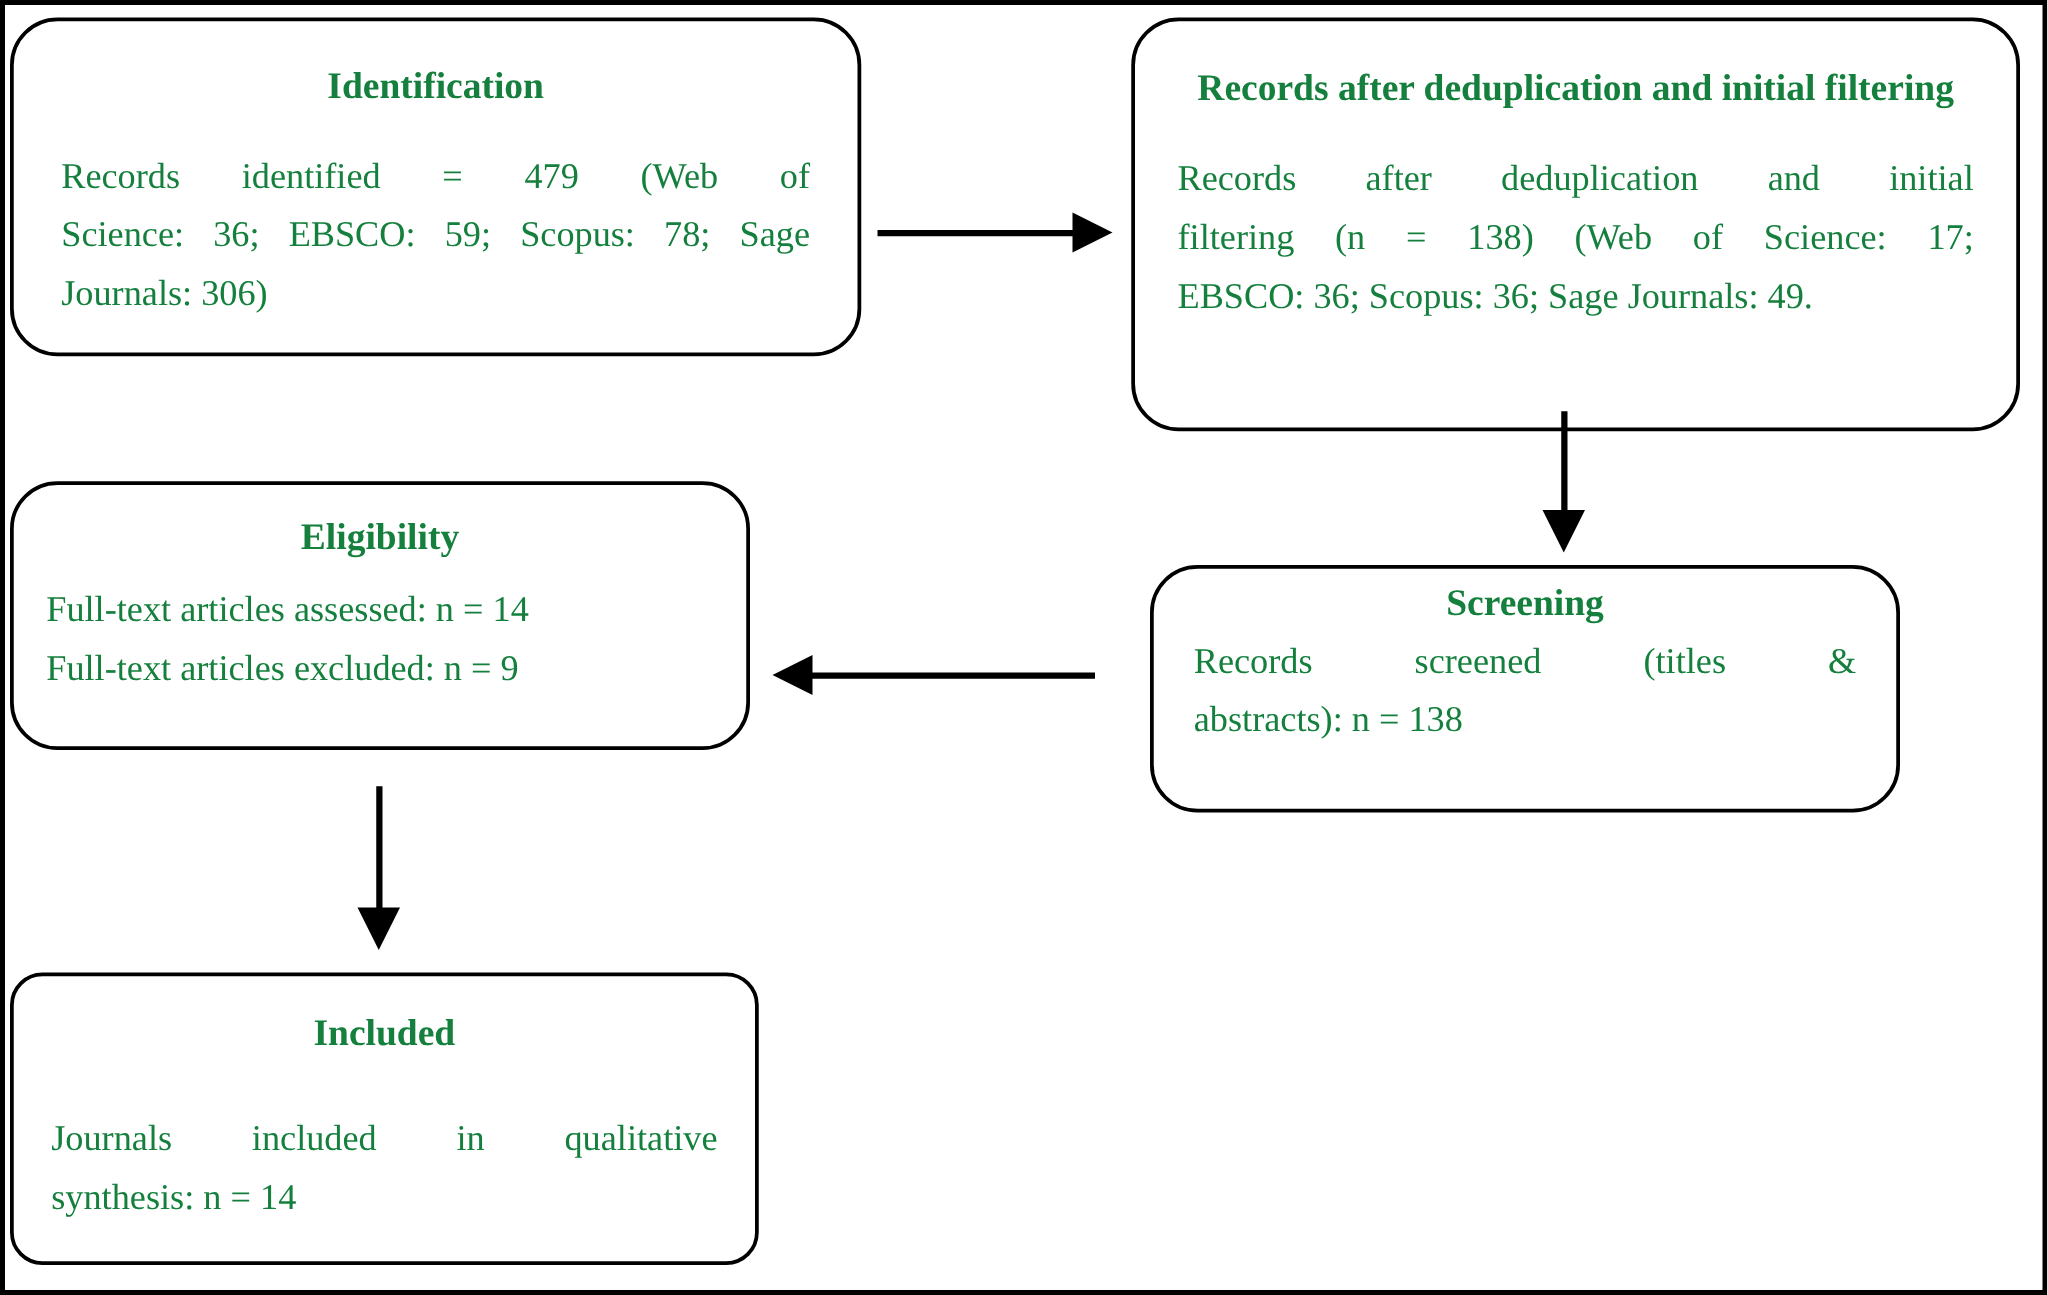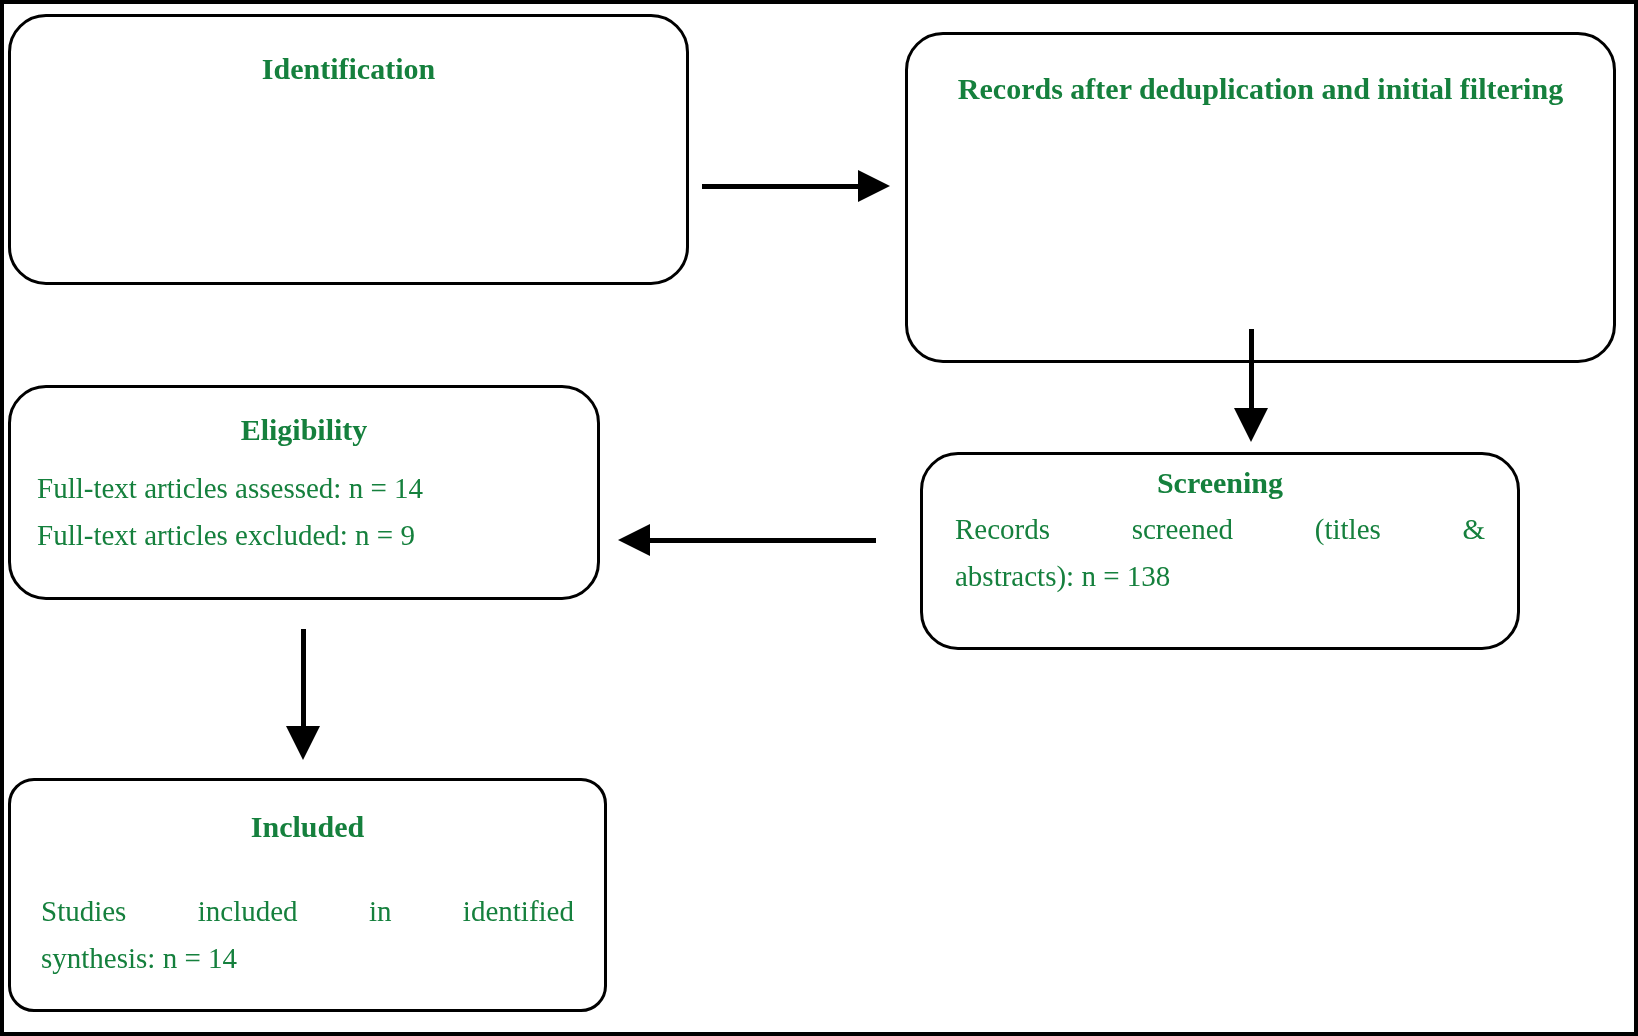--- a/index.html
+++ b/index.html
@@ -38,21 +38,21 @@
     text-align: left;
     white-space: normal;
   }
   .fill {
     text-align: justify;
     text-align-last: justify;
   }
   
   #box-identification { left: 8px;   top: 14px;  width: 681px; height: 271px; padding: 28px 38px 0; }
   #box-identification .body { margin-top: 26px; }
-  #box-dedup          { left: 905px; top: 14px;  width: 711px; height: 331px; padding: 30px 34px 0; margin-top: 18px; }
+  #box-dedup          { left: 905px; top: 14px;  width: 711px; height: 331px; padding: 30px 34px 0; }
   #box-dedup .body { margin-top: 26px; }
   #box-screening      { left: 920px; top: 452px; width: 600px; height: 198px; padding: 4px 32px 0; }
   #box-screening .body { margin-top: 0; }
   #box-eligibility    { left: 8px;   top: 385px; width: 592px; height: 215px; padding: 18px 26px 0; }
   #box-eligibility .body { margin-top: 12px; }
   #box-included       { left: 8px;   top: 778px; width: 599px; height: 234px; padding: 22px 30px 0; border-radius: 26px; }
   #box-included .body { margin-top: 38px; }
   
   .arrow-line { position: absolute; background: #000000; }
   .head-right {
@@ -84,24 +84,34 @@
 </style>
 </head>
 <body>
 
 <div class="canvas">
 
   <div class="frame"></div>
 
   <section class="box" id="box-identification">
     <div class="title">Identification</div>
+    <div class="body">
+      <div class="line fill">Records identified = 479 (Web of</div>
+      <div class="line fill">Science: 36; EBSCO: 59; Scopus: 78; Sage</div>
+      <div class="line">Journals: 306)</div>
+    </div>
   </section>
 
   <section class="box" id="box-dedup">
     <div class="title">Records after deduplication and initial filtering</div>
+    <div class="body">
+      <div class="line fill">Records after deduplication and initial</div>
+      <div class="line fill">filtering (n = 138) (Web of Science: 17;</div>
+      <div class="line">EBSCO: 36; Scopus: 36; Sage Journals: 49.</div>
+    </div>
   </section>
 
   <section class="box" id="box-screening">
     <div class="title">Screening</div>
     <div class="body">
       <div class="line fill">Records screened (titles &amp;</div>
       <div class="line">abstracts): n = 138</div>
     </div>
   </section>
 
@@ -109,21 +119,21 @@
     <div class="title">Eligibility</div>
     <div class="body">
       <div class="line">Full-text articles assessed: n = 14</div>
       <div class="line">Full-text articles excluded: n = 9</div>
     </div>
   </section>
 
   <section class="box" id="box-included">
     <div class="title">Included</div>
     <div class="body">
-      <div class="line fill">Studies included in identified</div>
+      <div class="line fill">Journals included in qualitative</div>
       <div class="line">synthesis: n = 14</div>
     </div>
   </section>
 
   <div class="arrow-line" id="arrow-id-to-dedup-line"></div>
   <div class="head-right" id="arrow-id-to-dedup-head"></div>
 
   <div class="arrow-line" id="arrow-dedup-to-screen-line"></div>
   <div class="head-down" id="arrow-dedup-to-screen-head"></div>
 

